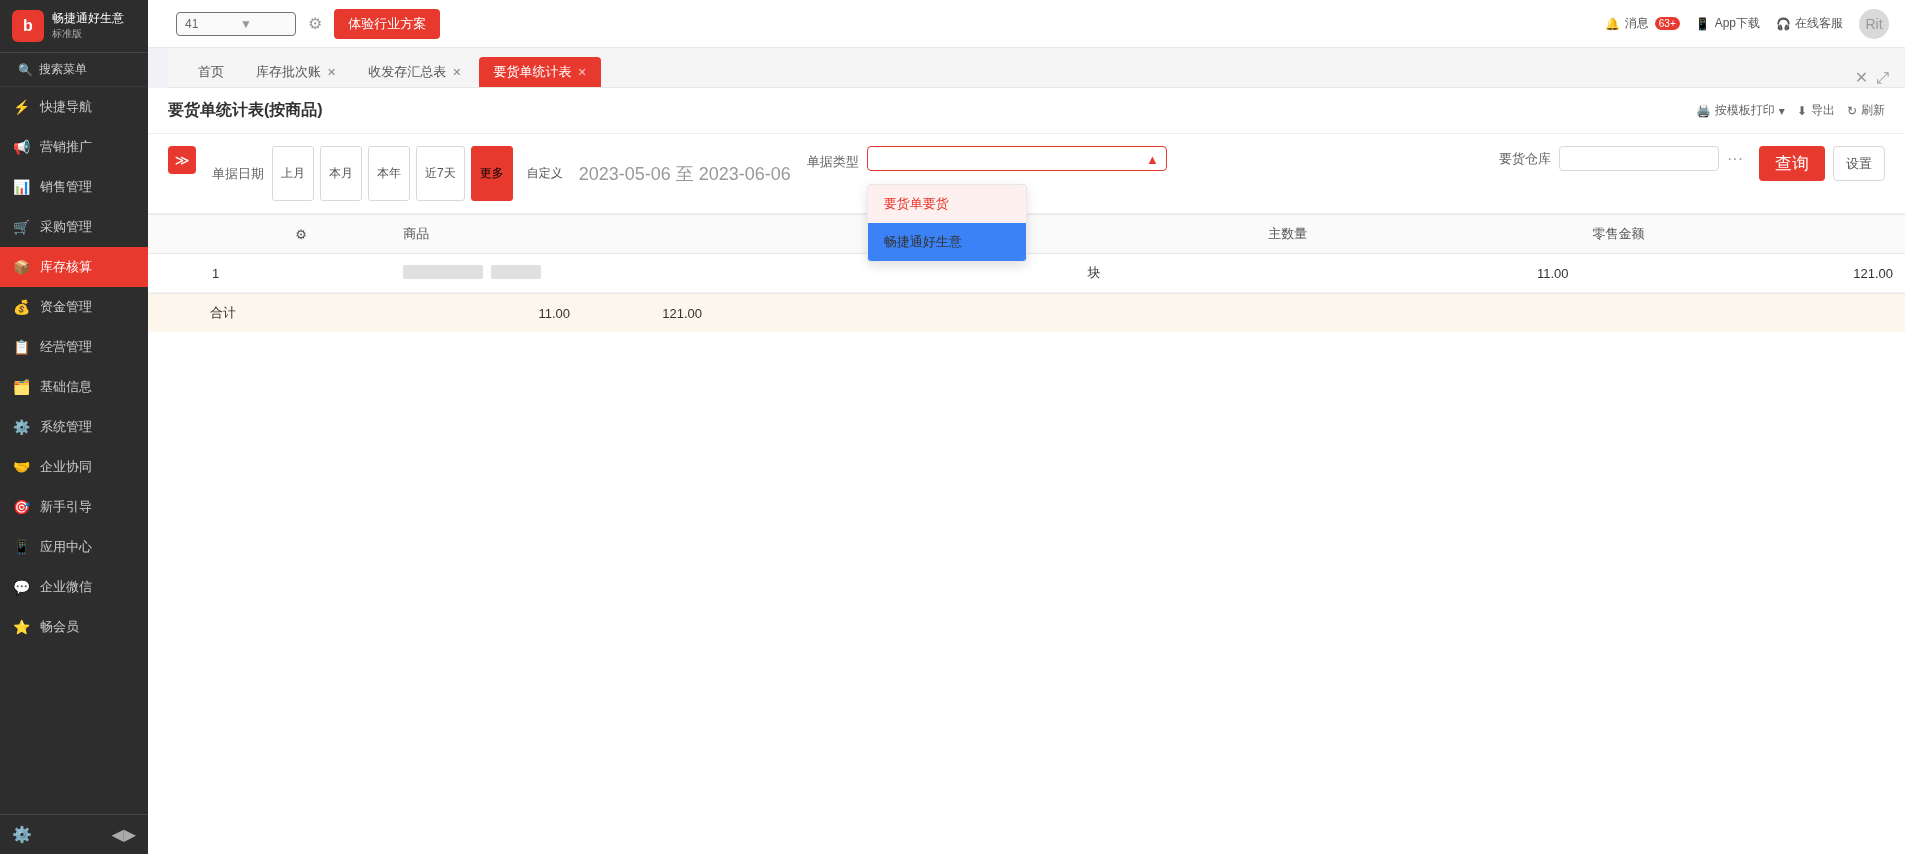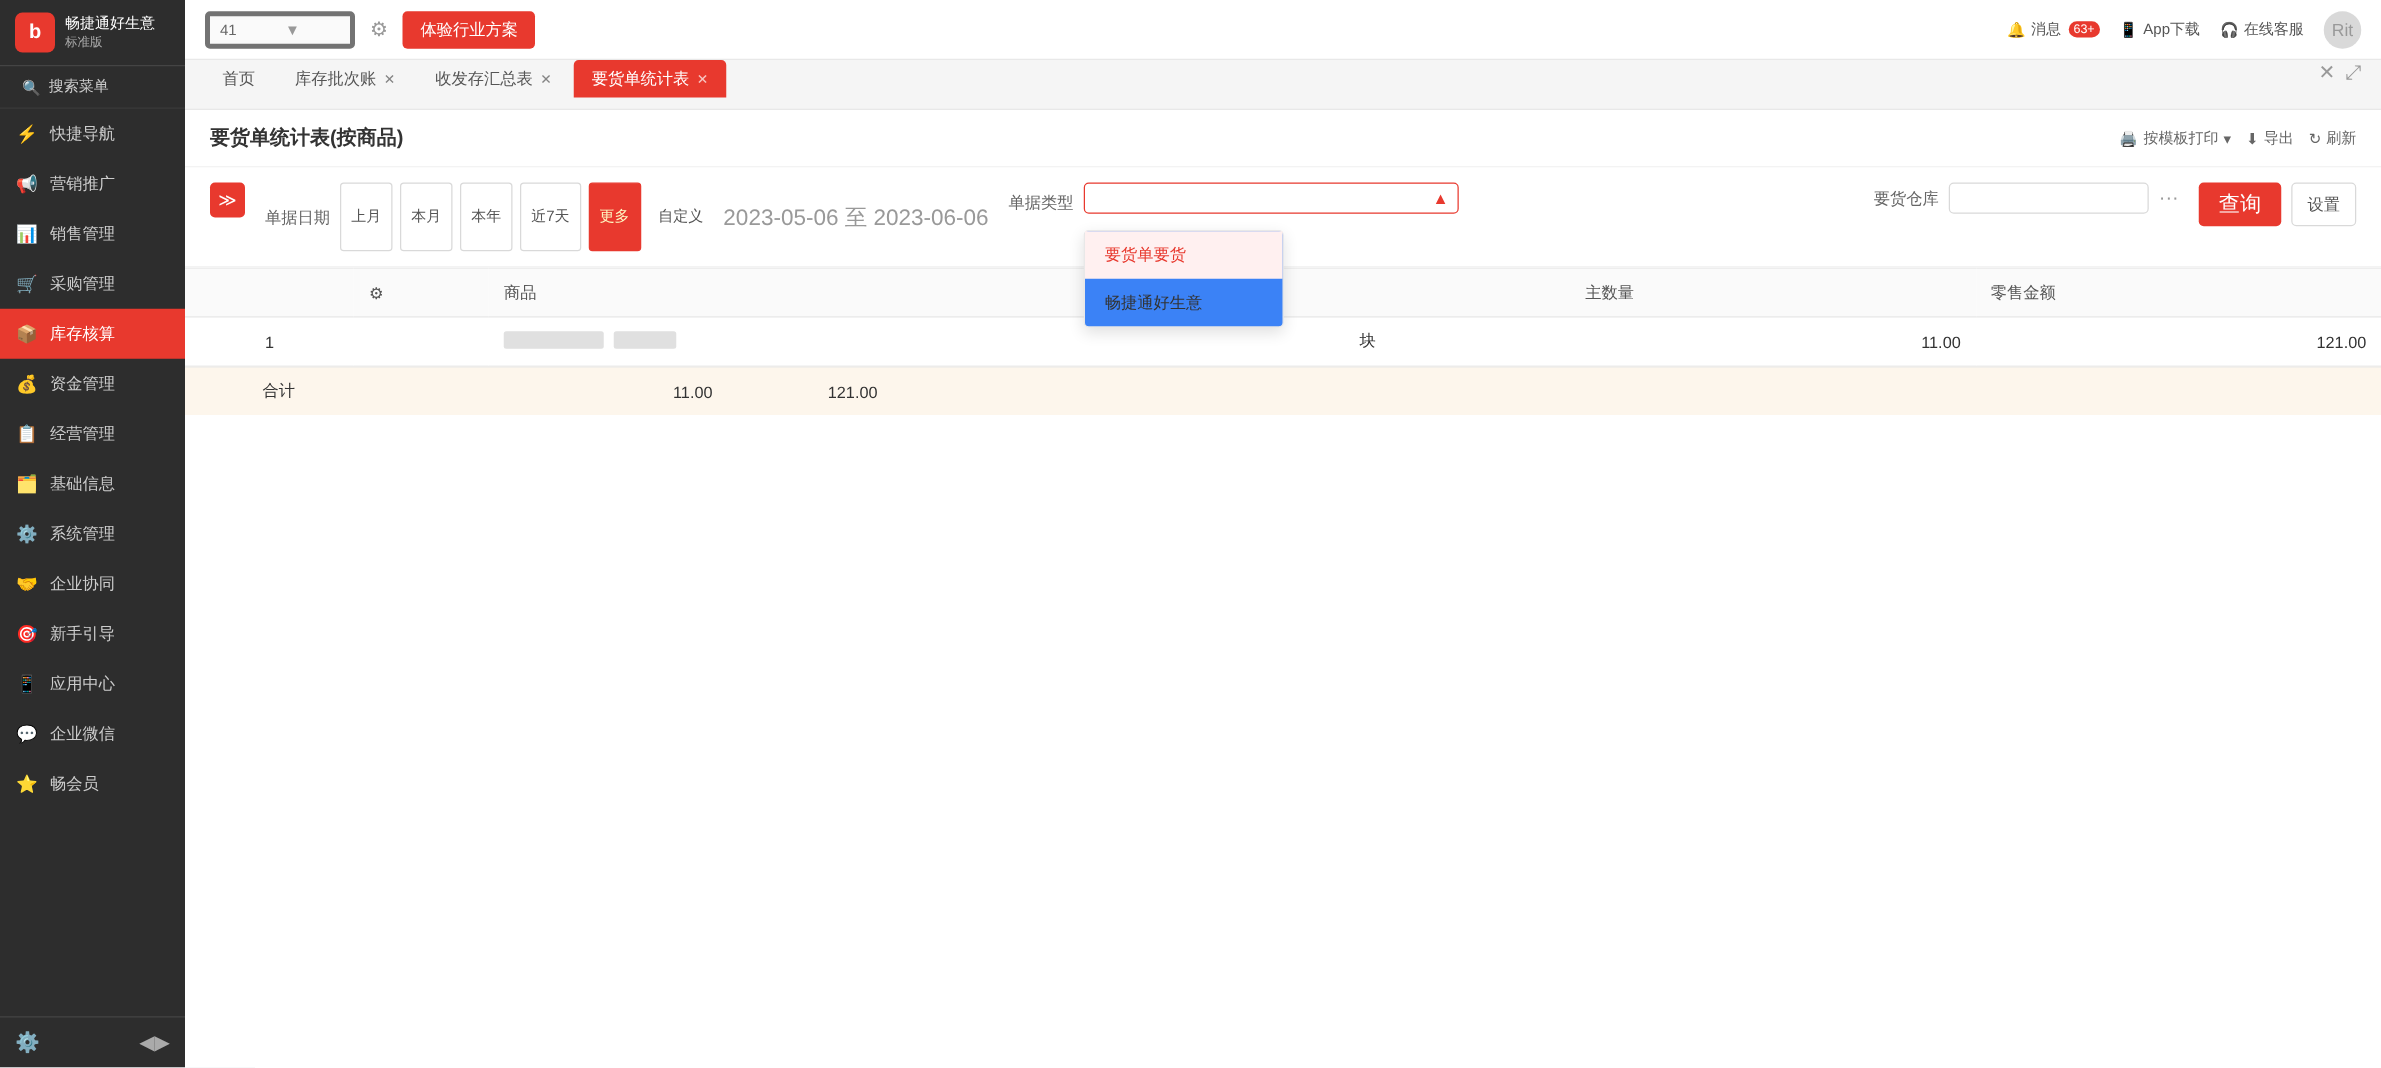--- a/index.html
+++ b/index.html
@@ -114,28 +114,29 @@
       flex-shrink: 0;
     }
     .top-header-left {
       display: flex;
       align-items: center;
       flex: 1;
     }
     .store-selector {
       display: flex;
       align-items: center;
-      border: 4px solid #737373;
+      border: 1px solid #737373;
       border-radius: 4px;
       padding: 4px 8px;
       cursor: pointer;
       font-size: 12px;
       color: #666;
       background: #fafafa;
       min-width: 120px;
+      margin-left: 12px;
     }
     .store-selector span { flex: 1; }
     .settings-icon {
       margin-left: 12px;
       color: #999;
       font-size: 16px;
       cursor: pointer;
     }
     .trial-btn {
       background: #e8392e;
@@ -177,26 +178,27 @@
       align-items: center;
       justify-content: center;
       color: #999;
       font-size: 14px;
     }
 
     
     .tab-bar {
       background: #f5f5f5;
       display: flex;
-      align-items: flex-start;
+      align-items: flex-end;
       padding: 0 16px;
       border-bottom: 1px solid #e8e8e8;
       height: 40px;
       flex-shrink: 0;
       gap: 4px;
+      margin-left: 20px;
     }
     .tab-item {
       display: flex;
       align-items: center;
       padding: 6px 14px;
       font-size: 13px;
       cursor: pointer;
       color: #555;
       border-radius: 4px 4px 0 0;
       white-space: nowrap;
@@ -304,21 +306,21 @@
       padding: 18px 8px;
       border: 1px solid #d9d9d9;
       background: #fff;
       border-radius: 3px;
       cursor: pointer;
       font-size: 12px;
       color: #555;
     }
     .date-btn.more {
       background: #e8392e;
-      color: #fef9c3;
+      color: #000000;
       border-color: #e8392e;
     }
     .date-range-text {
       font-size: 18px;
       color: #999;
     }
     .date-custom {
       color: #555;
       font-size: 12px;
       cursor: pointer;

